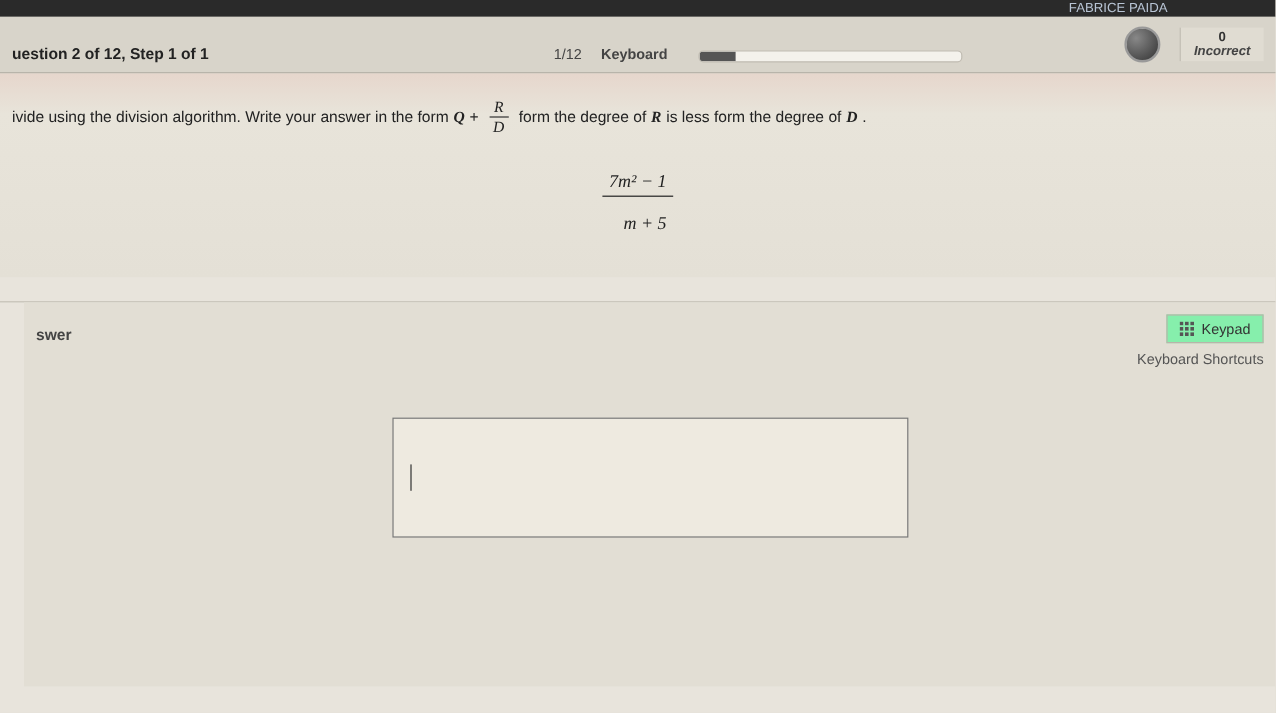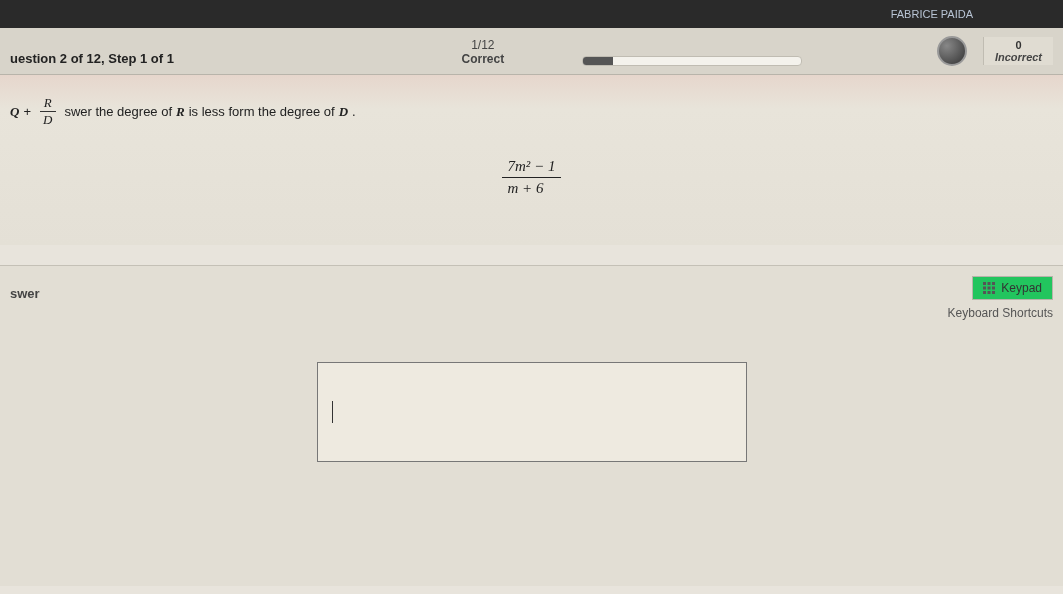--- a/index.html
+++ b/index.html
@@ -6,21 +6,21 @@
     body {
       font-family: Arial, Helvetica, sans-serif;
       background: #e8e4dc;
       width: 1063px;
       height: 594px;
       overflow: hidden;
       position: relative;
     }
     .top-bar {
       background: #2a2a2a;
-      height: 28px;
+      height: 14px;
       display: flex;
       align-items: center;
       justify-content: flex-end;
       padding-right: 90px;
       color: #b8c4d4;
       font-size: 11px;
     }
     .header-row {
       display: flex;
       align-items: flex-end;
@@ -33,22 +33,22 @@
     }
     .question-label {
       font-weight: bold;
       color: #222;
     }
     .progress-center {
       position: absolute;
       left: 50%;
       transform: translateX(-70px);
       display: flex;
-      flex-direction: column;
-      align-items: center;
+      align-items: center;
+      gap: 16px;
     }
     .fraction-progress {
       font-size: 12px;
       color: #444;
     }
     .correct-label {
       font-size: 12px;
       color: #444;
       font-weight: bold;
     }
@@ -128,54 +128,56 @@
     .math-frac .den { padding: 0 4px; font-size: 13px; }
     .ital { font-style: italic; font-family: 'Times New Roman', serif; font-weight: bold; }
     .expression {
       display: flex;
       justify-content: center;
       margin-top: 28px;
     }
     .big-frac {
       display: inline-flex;
       flex-direction: column;
-      align-items: flex-start;
+      align-items: flex-end;
       font-style: italic;
       font-family: 'Times New Roman', serif;
       font-size: 15px;
+      gap: 13px;
     }
     .big-frac .num { border-bottom: 1.5px solid #222; padding: 2px 6px; }
     .big-frac .den { padding: 2px 6px; }
     .divider {
       height: 1px;
       background: #c4c0b6;
       margin-top: 20px;
     }
     .answer-section {
       padding: 18px 10px 10px 10px;
       background: #e2ded4;
       position: relative;
       min-height: 320px;
+      margin-left: 20px;
     }
     .answer-label {
       font-size: 13px;
       color: #444;
       font-weight: bold;
     }
     .answer-tools {
       position: absolute;
       right: 10px;
       top: 10px;
       display: flex;
       flex-direction: column;
       align-items: flex-end;
       gap: 6px;
     }
     .keypad-btn {
-      background: #22c55e;
+      background: #86efac;
       border: 1px solid #b8b4aa;
       padding: 4px 10px;
       font-size: 12px;
       color: #333;
       display: flex;
       align-items: center;
       gap: 6px;
       cursor: pointer;
     }
     .keypad-icon {
@@ -216,52 +218,53 @@
 <body>
 
 <div class="top-bar">
   <span>FABRICE PAIDA</span>
 </div>
 
 <div class="header-row">
   <span class="question-label">uestion 2 of 12, Step 1 of 1</span>
   <div class="progress-center">
     <span class="fraction-progress">1/12</span>
-    <span class="correct-label">Correct</span>
+    <span class="correct-label">Keyboard</span>
   </div>
   <div class="progress-bar-wrap">
     <div class="progress-bar-fill"></div>
   </div>
   <div class="right-status">
     <div class="circle-btn"></div>
     <div class="incorrect-block">
       <span class="incorrect-num">0</span>
       <span class="incorrect-label">Incorrect</span>
     </div>
   </div>
 </div>
 
 <div class="question-body">
   <div class="question-text">
+    <span>ivide using the division algorithm. Write your answer in the form</span>
     <span class="ital">Q</span>
     <span>+</span>
     <span class="math-frac">
       <span class="num">R</span>
       <span class="den">D</span>
     </span>
-    <span>swer the degree of</span>
+    <span>form the degree of</span>
     <span class="ital">R</span>
     <span>is less form the degree of</span>
     <span class="ital">D</span>
     <span>.</span>
   </div>
   <div class="expression">
     <span class="big-frac">
       <span class="num">7m² − 1</span>
-      <span class="den">m + 6</span>
+      <span class="den">m + 5</span>
     </span>
   </div>
 </div>
 
 <div class="divider"></div>
 
 <div class="answer-section">
   <span class="answer-label">swer</span>
   <div class="answer-tools">
     <button class="keypad-btn">

